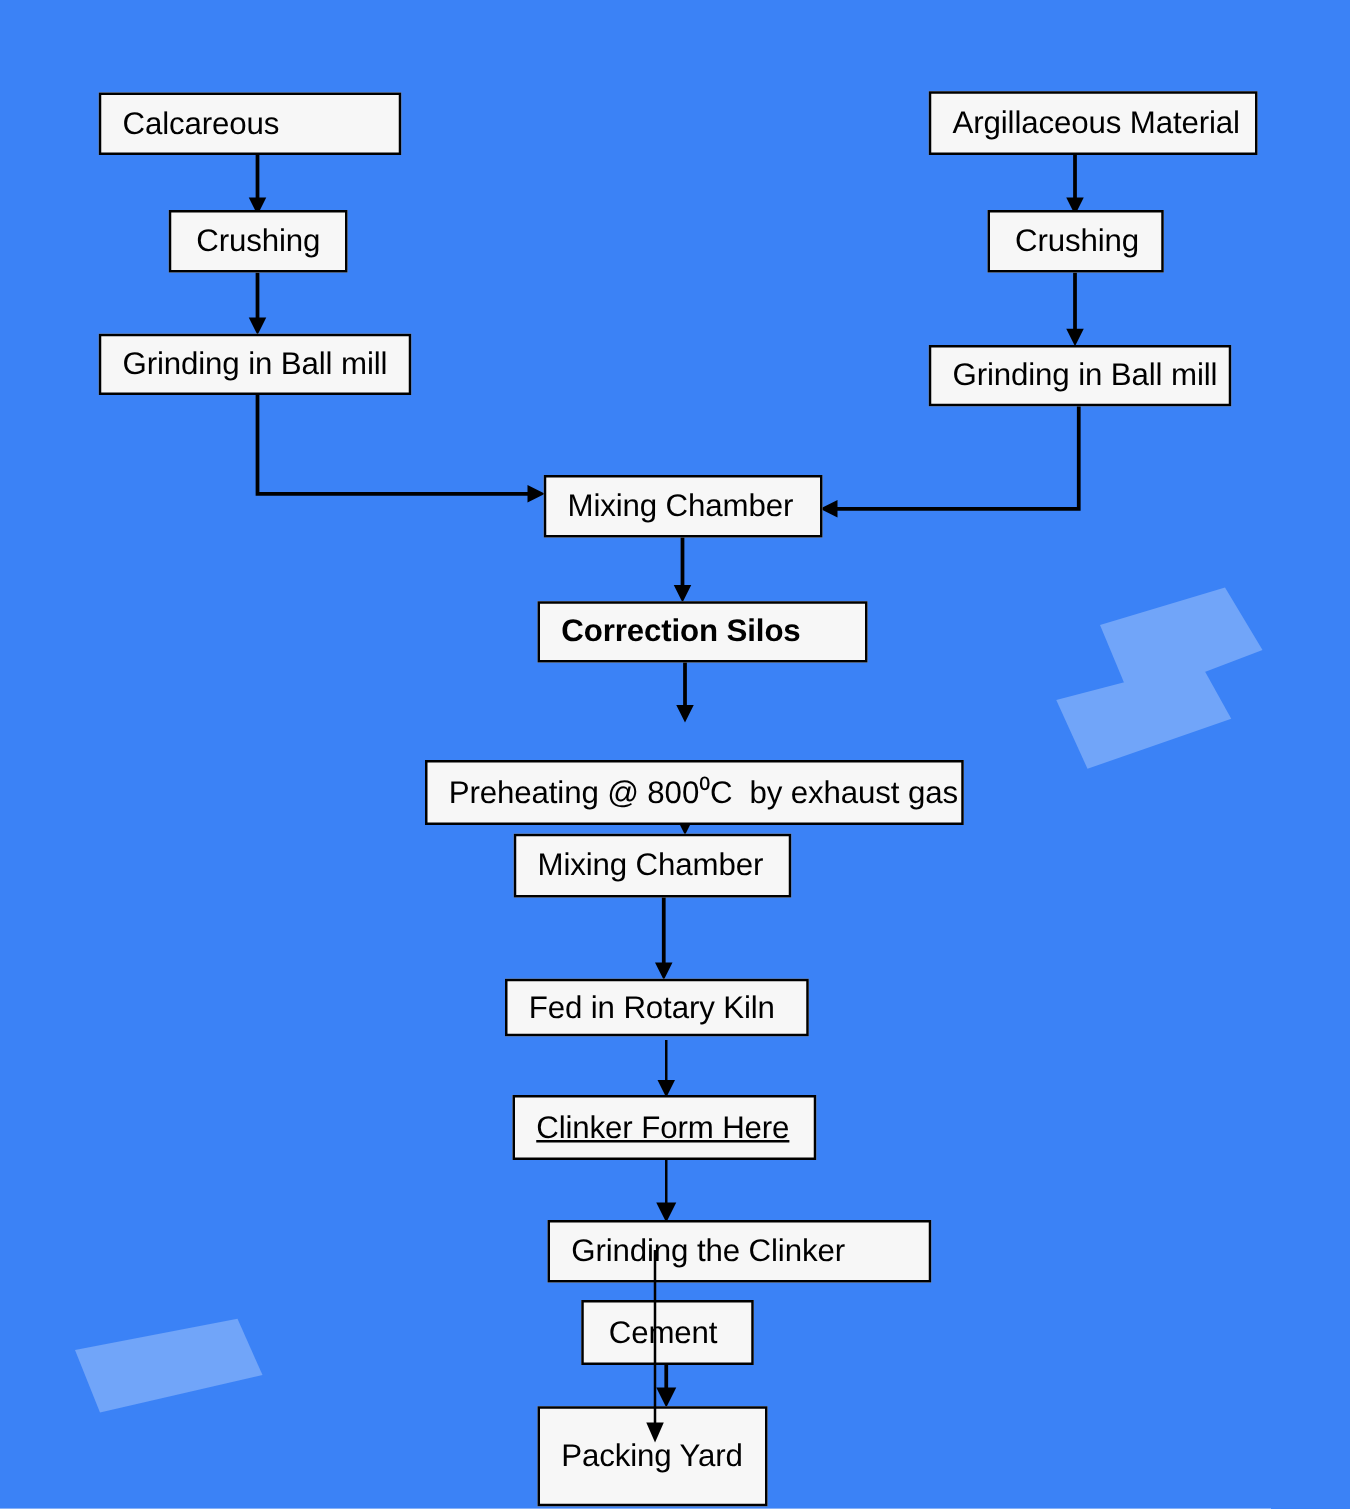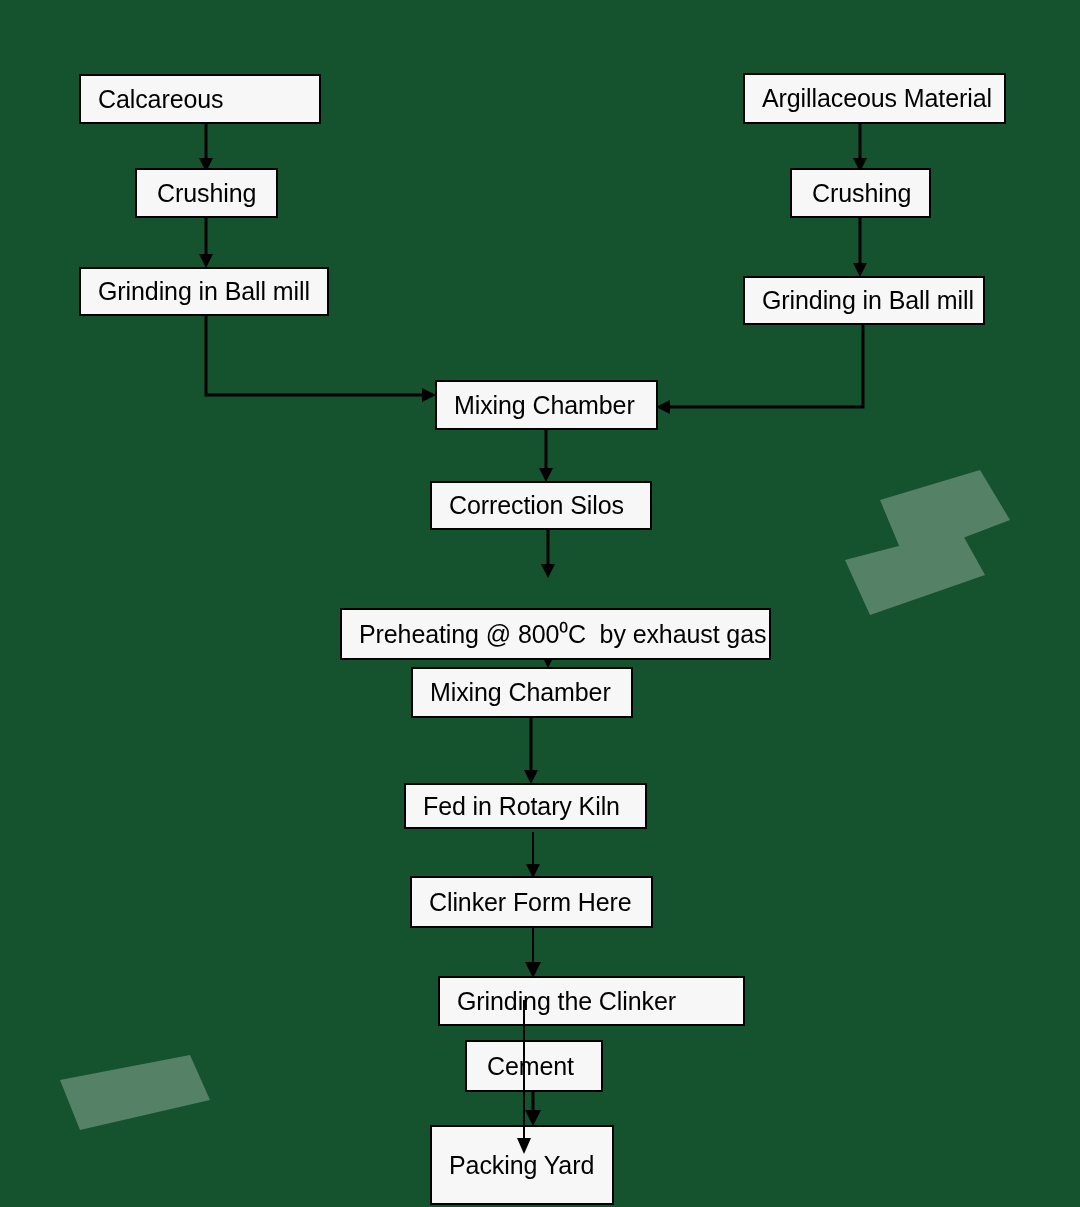--- a/index.html
+++ b/index.html
@@ -13,21 +13,21 @@
     height: 1207px;
     position: relative;
     overflow: hidden;
     font-family: "Liberation Sans", sans-serif;
   }
   #diagram-root {
     position: absolute;
     left: 0; top: 0;
     width: 1080px;
     height: 1207px;
-    background: #14532d;
+    background: #3b82f6;
   }
   .watermark {
     position: absolute;
     left: 0; top: 0;
     width: 1080px;
     height: 1207px;
     pointer-events: none;
     opacity: 0.5;
   }
   .node {
@@ -180,37 +180,37 @@
   </div>
 
   <div class="node" style="left:743px; top:276px; width:242px; height:49px;">
     <span class="node-label">Grinding in Ball mill</span>
   </div>
 
   <div class="node" style="left:435px; top:380px; width:223px; height:50px;">
     <span class="node-label">Mixing Chamber</span>
   </div>
 
-  <div class="node" style="left:430px; top:481px; width:222px; height:49px;">
+  <div class="node" style="left:430px; top:481px; width:264px; height:49px;font-weight:bold;">
     <span class="node-label">Correction Silos</span>
   </div>
 
   <div class="node" style="left:340px; top:578px; width:431px; height:52px;margin-top:30px;">
     <span class="node-label">Preheating @ 800⁰C  by exhaust gas</span>
   </div>
 
   <div class="node" style="left:411px; top:667px; width:222px; height:51px;">
     <span class="node-label">Mixing Chamber</span>
   </div>
 
   <div class="node" style="left:404px; top:783px; width:243px; height:46px;">
     <span class="node-label">Fed in Rotary Kiln</span>
   </div>
 
-  <div class="node" style="left:410px; top:876px; width:243px; height:52px;">
+  <div class="node" style="left:410px; top:876px; width:243px; height:52px;text-decoration:underline;">
     <span class="node-label">Clinker Form Here</span>
   </div>
 
   <div class="node" style="left:438px; top:976px; width:307px; height:50px;">
     <span class="node-label">Grinding the Clinker</span>
   </div>
 
   <div class="node narrow" style="left:465px; top:1040px; width:138px; height:52px;">
     <span class="node-label">Cement</span>
   </div>

